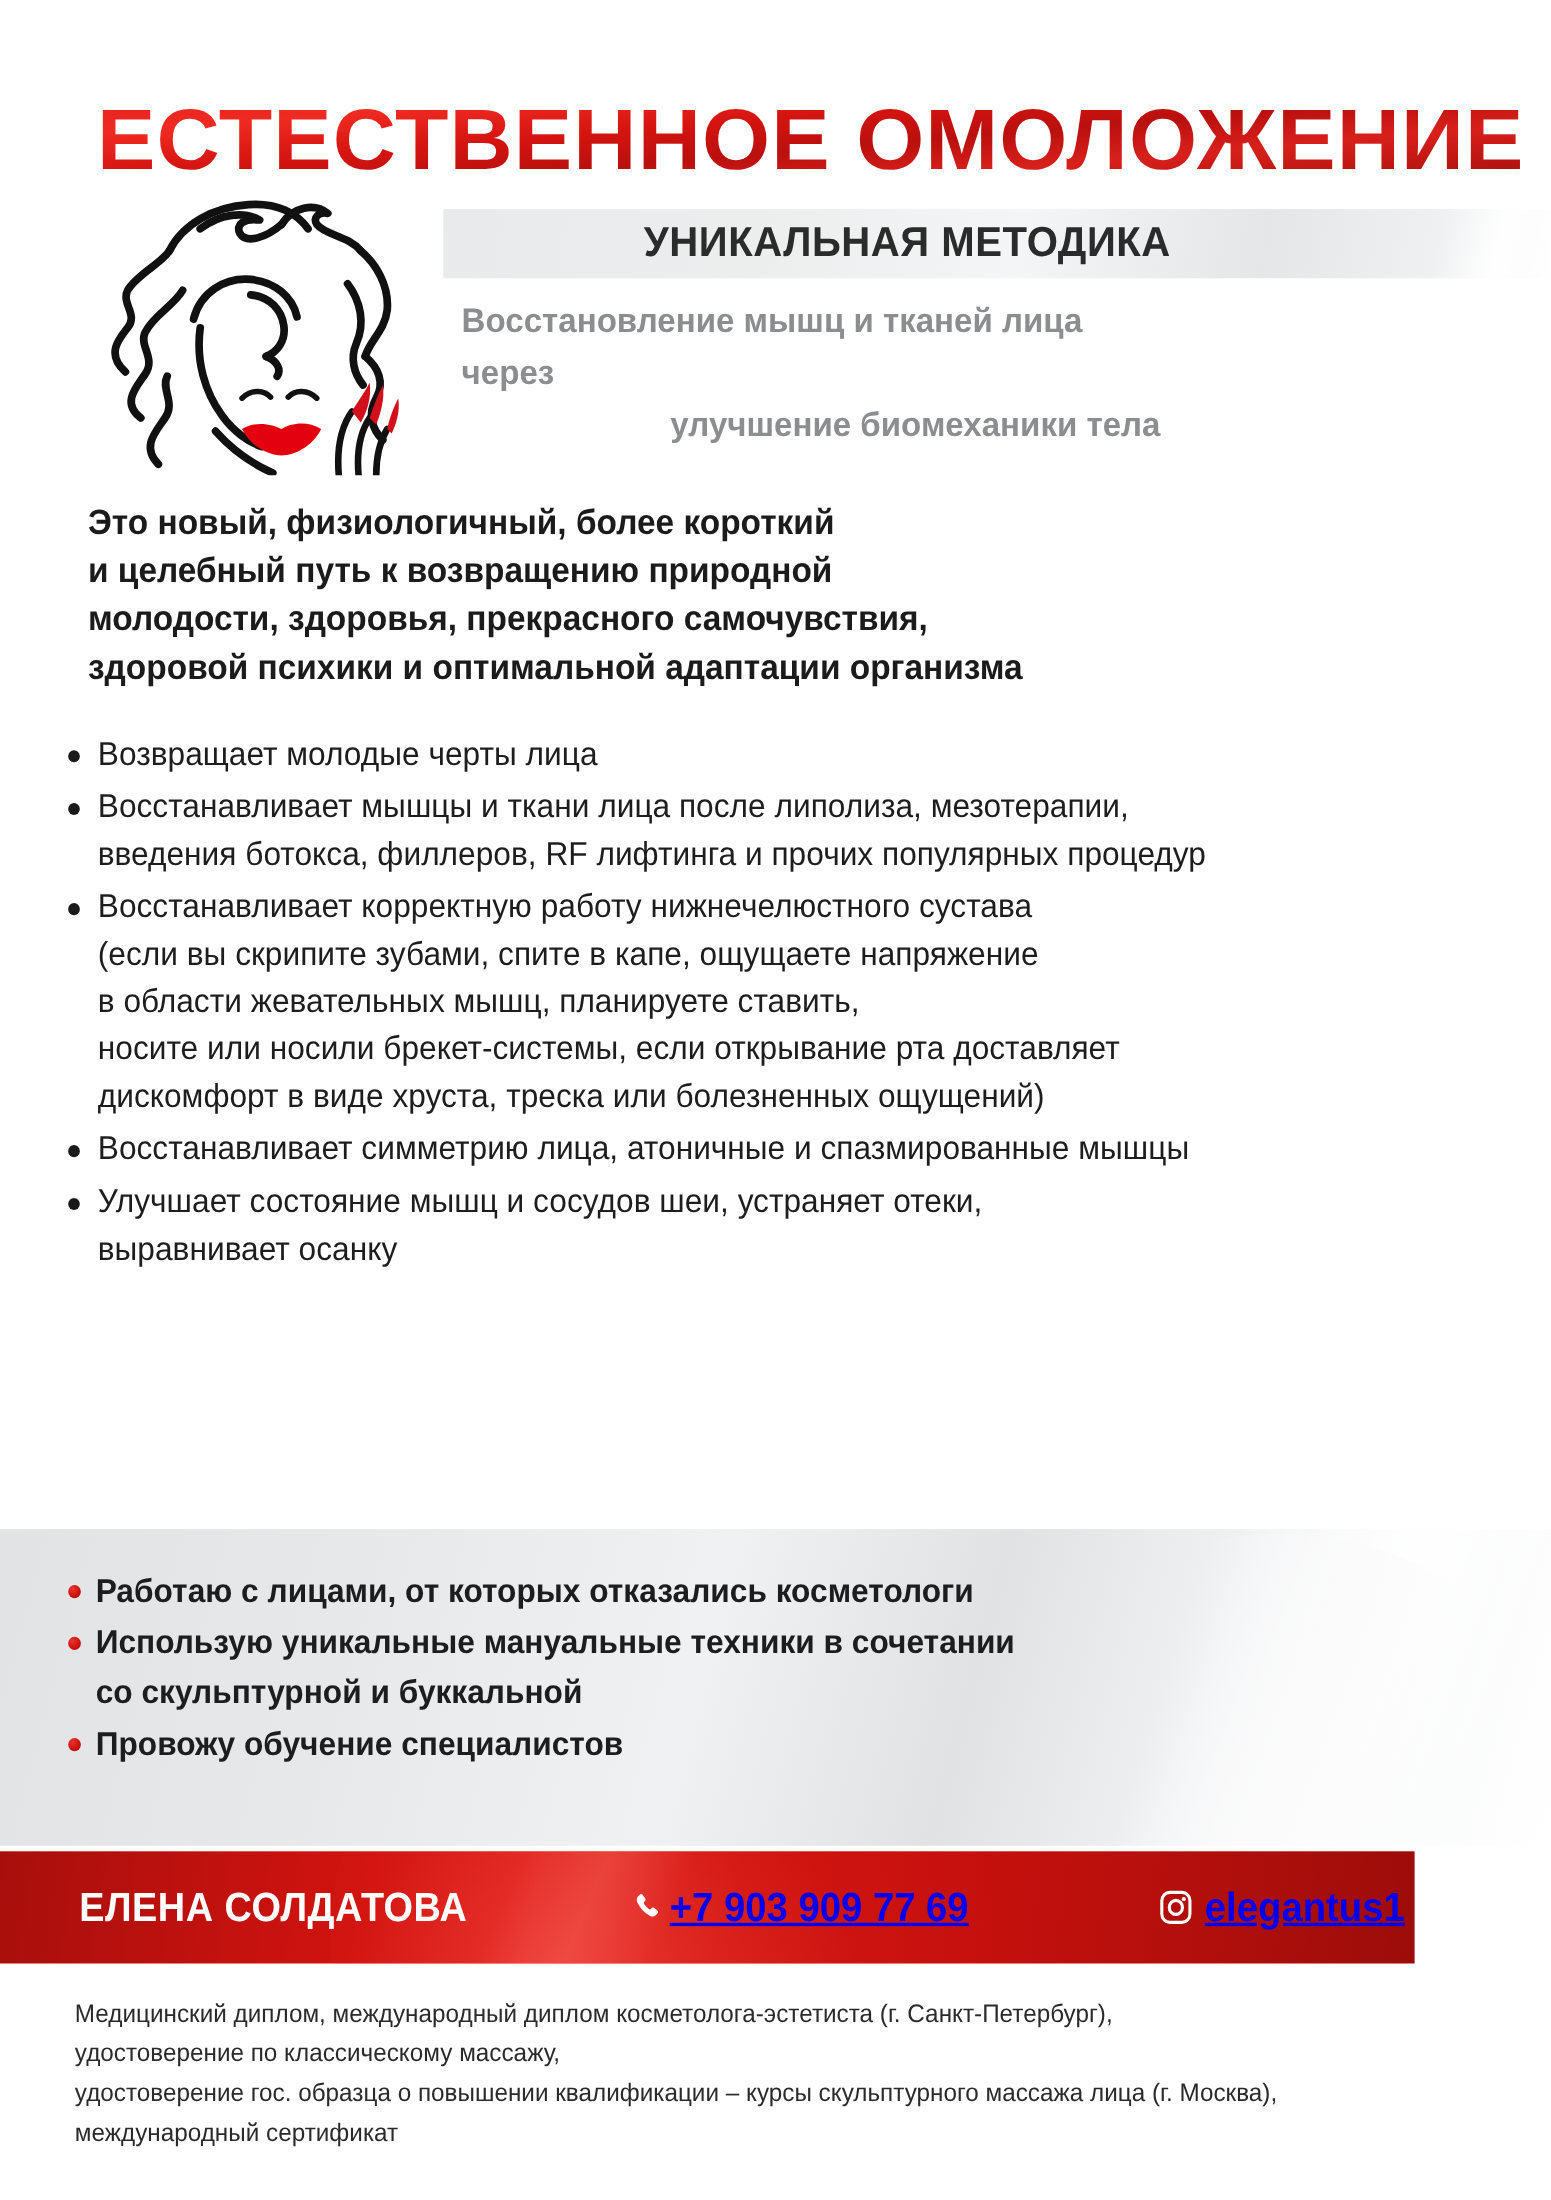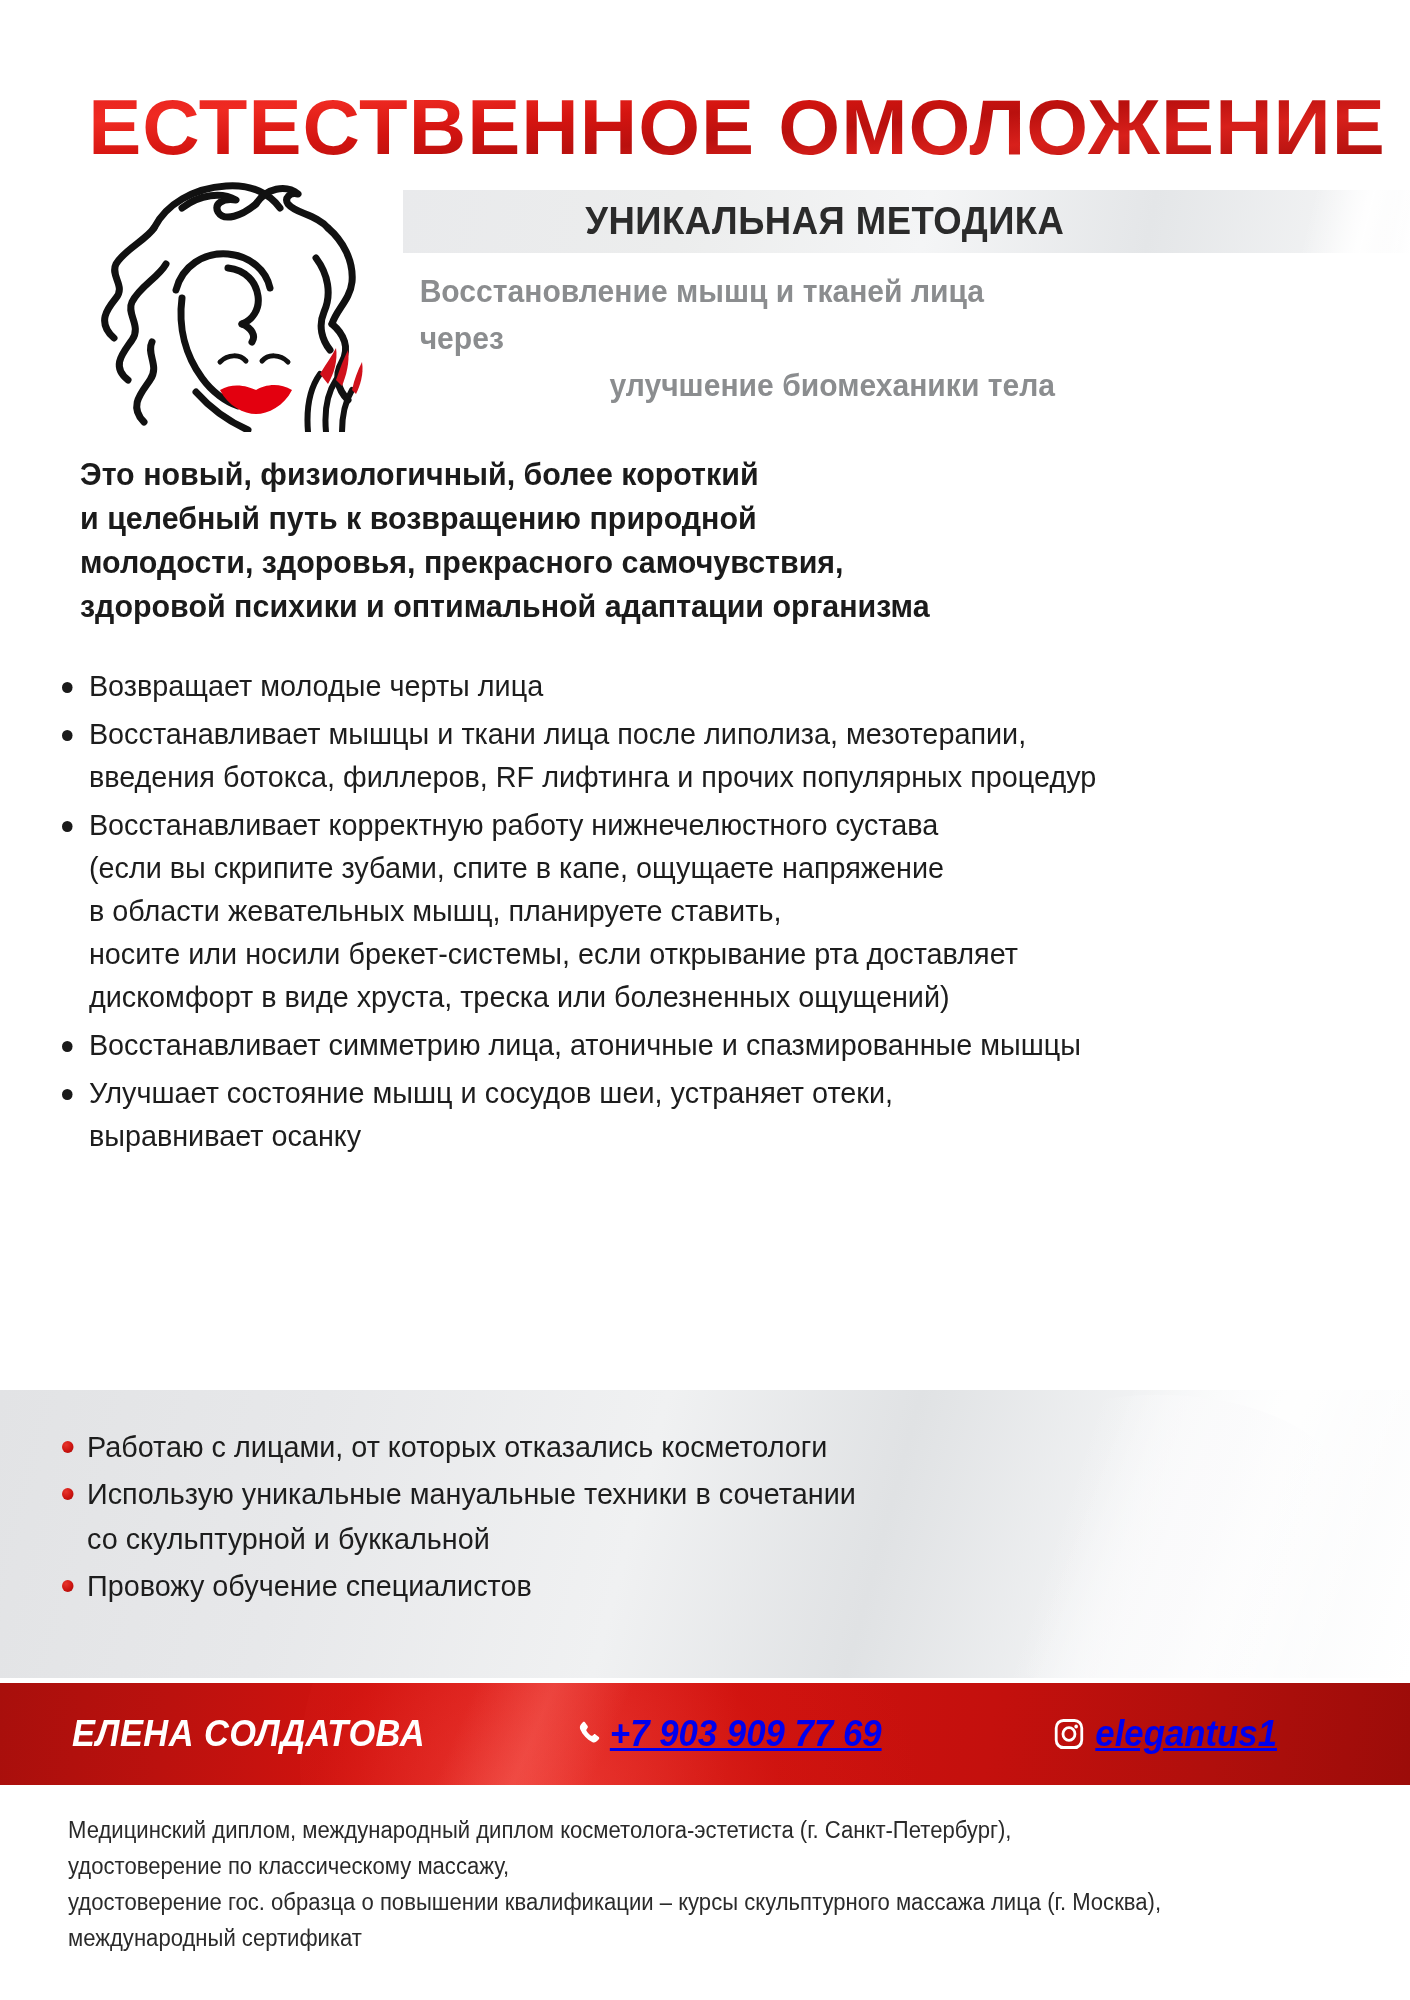--- a/index.html
+++ b/index.html
@@ -158,20 +158,21 @@
   .gray-band {
     position: absolute;
     left: 0;
     top: 1390px;
     width: 1410px;
     height: 288px;
     overflow: hidden;
     background: linear-gradient(105deg,
       #e2e3e5 0%, #e7e8ea 22%, #f0f1f2 45%,
       #e0e2e4 62%, #f6f7f8 82%, #ffffff 100%);
+    font-weight: bold;
   }
   .gray-band .swoosh1 {
     position: absolute;
     right: -150px; top: -120px;
     width: 620px; height: 420px;
     border-radius: 50%;
     background: linear-gradient(135deg, rgba(255,255,255,0) 30%, rgba(255,255,255,.9) 52%, rgba(255,255,255,0) 70%);
     transform: rotate(-24deg);
   }
   .gray-band .swoosh2 {
@@ -208,28 +209,27 @@
     border-radius: 50%;
     background: radial-gradient(circle at 35% 30%, #e8352c 0%, #cc1410 55%, #9e0b08 100%);
   }
   .red-list .ln { display:block; }
 
   
   .contact-bar {
     position: absolute;
     left: 0;
     top: 1683px;
-    width: 1410px;
+    width: 1286px;
     height: 102px;
     overflow: hidden;
     background: linear-gradient(98deg,
         #a80f0c 0%, #bb110e 12%, #d2130f 26%,
         #e02420 38%, #cf110d 52%, #c4100d 70%,
         #b00f0c 86%, #9c0c09 100%);
-    font-style: italic;
   }
   .contact-bar .sheen-a {
     position: absolute;
     left: 300px; top: -200px;
     width: 620px; height: 560px;
     border-radius: 50%;
     background: radial-gradient(ellipse at 40% 60%, rgba(255,90,80,.42) 0%, rgba(226,40,34,.12) 45%, rgba(255,255,255,0) 72%);
   }
   .contact-bar .sheen-b {
     position: absolute;

